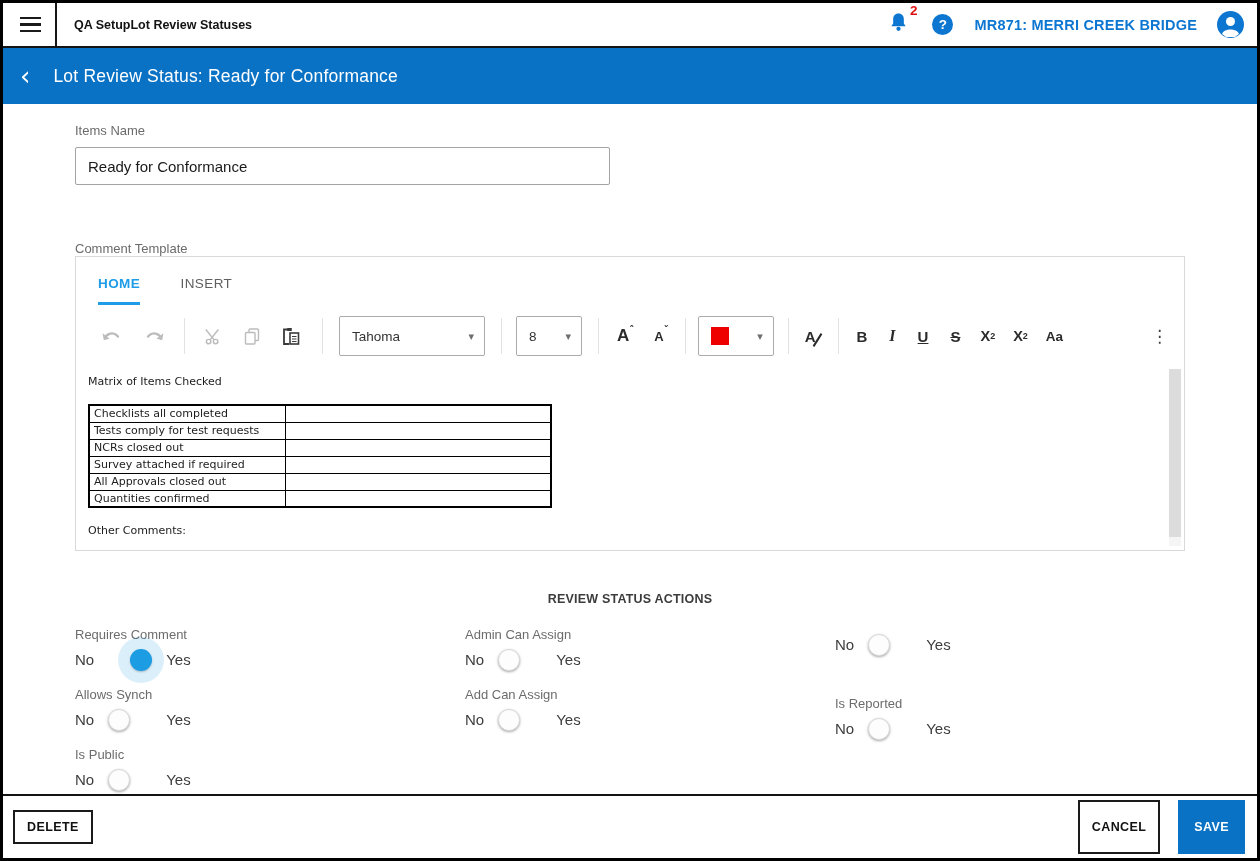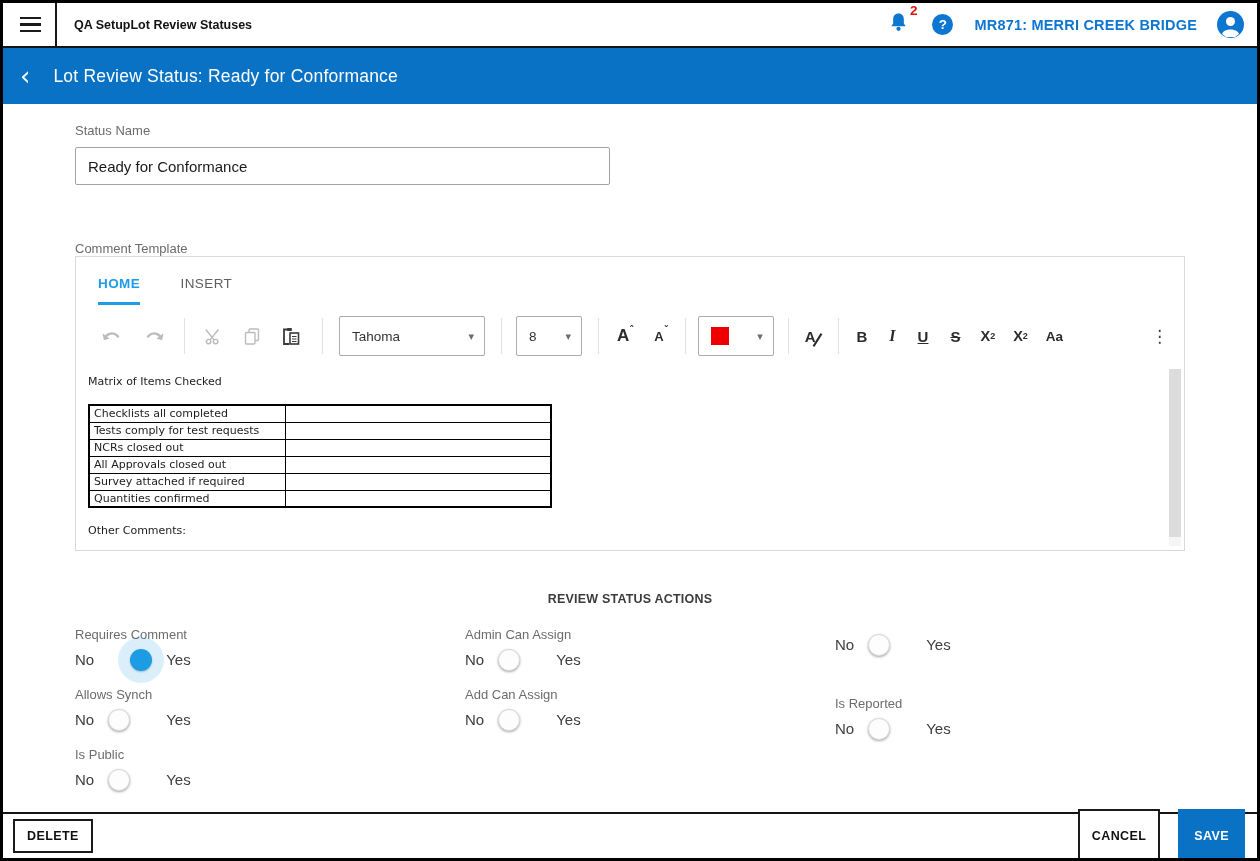--- a/index.html
+++ b/index.html
@@ -103,21 +103,21 @@
   }
   .switch[data-state="on"] .track { background:var(--toggle_track_on); }
   .switch[data-state="on"] .knob { left:20px; background:var(--toggle_on); border-color:transparent; box-shadow:0 1px 2px rgba(0,0,0,.25); }
   .switch[data-state="on"]::after {
     content:""; position:absolute; width:46px; height:46px; border-radius:50%;
     background:rgba(30,156,232,.16); left:8px; top:-16px; pointer-events:none;
   }
 
   
   .footerbar {
-    position:absolute; bottom:0; left:0; right:0; height:46px;
+    position:absolute; bottom:0; left:0; right:0; height:64px;
     background:#fff; border-top:2px solid #141414; display:flex; align-items:center;
   }
   .btn {
     font-family:"Liberation Sans",sans-serif; font-size:12.5px; font-weight:700; letter-spacing:.4px;
     background:#fff; color:#111; border:2px solid #1a1a1a; padding:8px 12px; cursor:pointer;
   }
   .btn-delete { margin-left:10px; }
   .footer-right { margin-left:auto; display:flex; gap:18px; margin-right:12px; }
   .btn-save { background:var(--save_blue); border-color:var(--save_blue); color:#fff; padding:18px 14px; }
 </style>
@@ -155,21 +155,21 @@
     </div>
   </div>
 
   <div class="banner">
     <span class="back-chevron">‹</span>
     <span class="banner-title">Lot Review Status: Ready for Conformance</span>
   </div>
 
   <div class="main">
 
-    <div class="field-label">Status Name</div>
+    <div class="field-label">Items Name</div>
     <input class="status-input" type="text" value="Ready for Conformance" style="">
 
     <div class="field-label ct-label">Comment Template</div>
 
     <div class="editor">
       <div class="tabs">
         <span class="tab active">HOME</span>
         <span class="tab inactive">INSERT</span>
       </div>
 
@@ -278,25 +278,25 @@
           </tr>
           <tr>
             <td class="c1">Tests comply for test requests</td>
             <td class="c2"></td>
           </tr>
           <tr>
             <td class="c1">NCRs closed out</td>
             <td class="c2"></td>
           </tr>
           <tr>
+            <td class="c1">Survey attached if required</td>
+            <td class="c2"></td>
+          </tr>
+          <tr>
             <td class="c1">All Approvals closed out</td>
-            <td class="c2"></td>
-          </tr>
-          <tr>
-            <td class="c1">Survey attached if required</td>
             <td class="c2"></td>
           </tr>
           <tr>
             <td class="c1">Quantities confirmed</td>
             <td class="c2"></td>
           </tr>
         </tbody>
           </table>
         <div class="other-comments">Other Comments:</div>
       </div>

